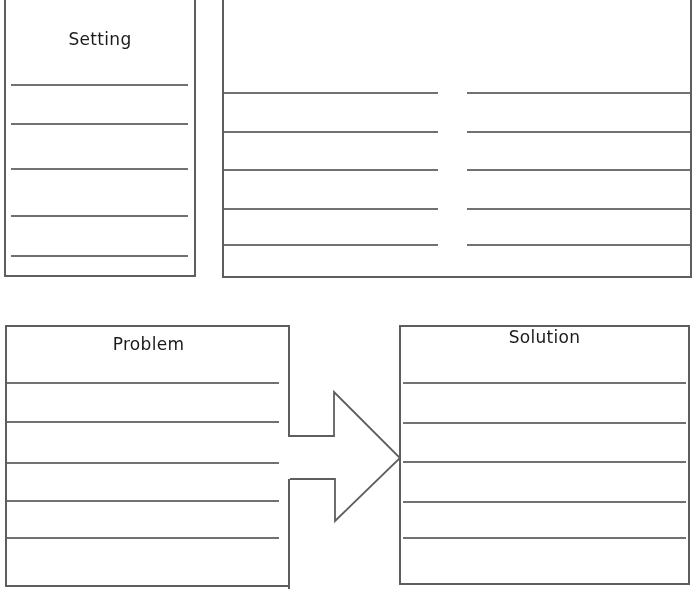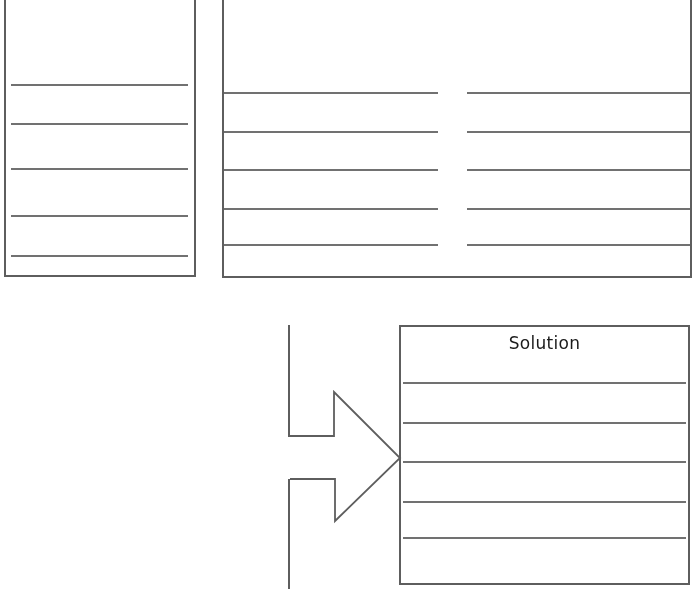--- a/index.html
+++ b/index.html
@@ -30,20 +30,21 @@
   }
   #problem-box{border-right:none;}
   #arrow-layer{position:absolute;left:283px;top:323px;width:125px;height:266px;}
 </style>
 </head>
 <body>
 
 <div style="position:absolute;inset:0;">
 
   <div class="box" id="setting-box" style="left:4px;top:-3px;width:192px;height:280px;">
+    <div class="box-title" style="top:30px;">Setting</div>
     <div class="wline" style="top:85px;left:5px;width:177px;"></div>
     <div class="wline" style="top:124px;left:5px;width:177px;"></div>
     <div class="wline" style="top:169px;left:5px;width:177px;"></div>
     <div class="wline" style="top:216px;left:5px;width:177px;"></div>
     <div class="wline" style="top:256px;left:5px;width:177px;"></div>
   </div>
 
   <div class="box" id="characters-box" style="left:222px;top:-3px;width:470px;height:281px;">
 
     <div class="wline" style="top:93px;left:0;width:214px;"></div>
@@ -52,23 +53,31 @@
     <div class="wline" style="top:209px;left:0;width:214px;"></div>
     <div class="wline" style="top:245px;left:0;width:214px;"></div>
 
     <div class="wline" style="top:93px;left:243px;right:0;"></div>
     <div class="wline" style="top:132px;left:243px;right:0;"></div>
     <div class="wline" style="top:170px;left:243px;right:0;"></div>
     <div class="wline" style="top:209px;left:243px;right:0;"></div>
     <div class="wline" style="top:245px;left:243px;right:0;"></div>
   </div>
 
+  <div class="box" id="problem-box" style="left:5px;top:325px;width:285px;height:262px;">
+    <div class="box-title" style="top:7px;">Problem</div>
+    <div class="wline" style="top:55px;left:0;width:272px;"></div>
+    <div class="wline" style="top:94px;left:0;width:272px;"></div>
+    <div class="wline" style="top:135px;left:0;width:272px;"></div>
+    <div class="wline" style="top:173px;left:0;width:272px;"></div>
+    <div class="wline" style="top:210px;left:0;width:272px;"></div>
+  </div>
 
   <div class="box" id="solution-box" style="left:399px;top:325px;width:291px;height:260px;">
-    <div class="box-title" style="top:6px;">Solution</div>
+    <div class="box-title" style="top:0;">Solution</div>
     <div class="wline" style="top:55px;left:2px;right:2px;"></div>
     <div class="wline" style="top:95px;left:2px;right:2px;"></div>
     <div class="wline" style="top:134px;left:2px;right:2px;"></div>
     <div class="wline" style="top:174px;left:2px;right:2px;"></div>
     <div class="wline" style="top:210px;left:2px;right:2px;"></div>
   </div>
 
   <svg id="arrow-layer" viewBox="0 0 125 266" xmlns="http://www.w3.org/2000/svg">
 
     <line x1="6" y1="2" x2="6" y2="114" stroke="#5e5e5e" stroke-width="2"></line>

